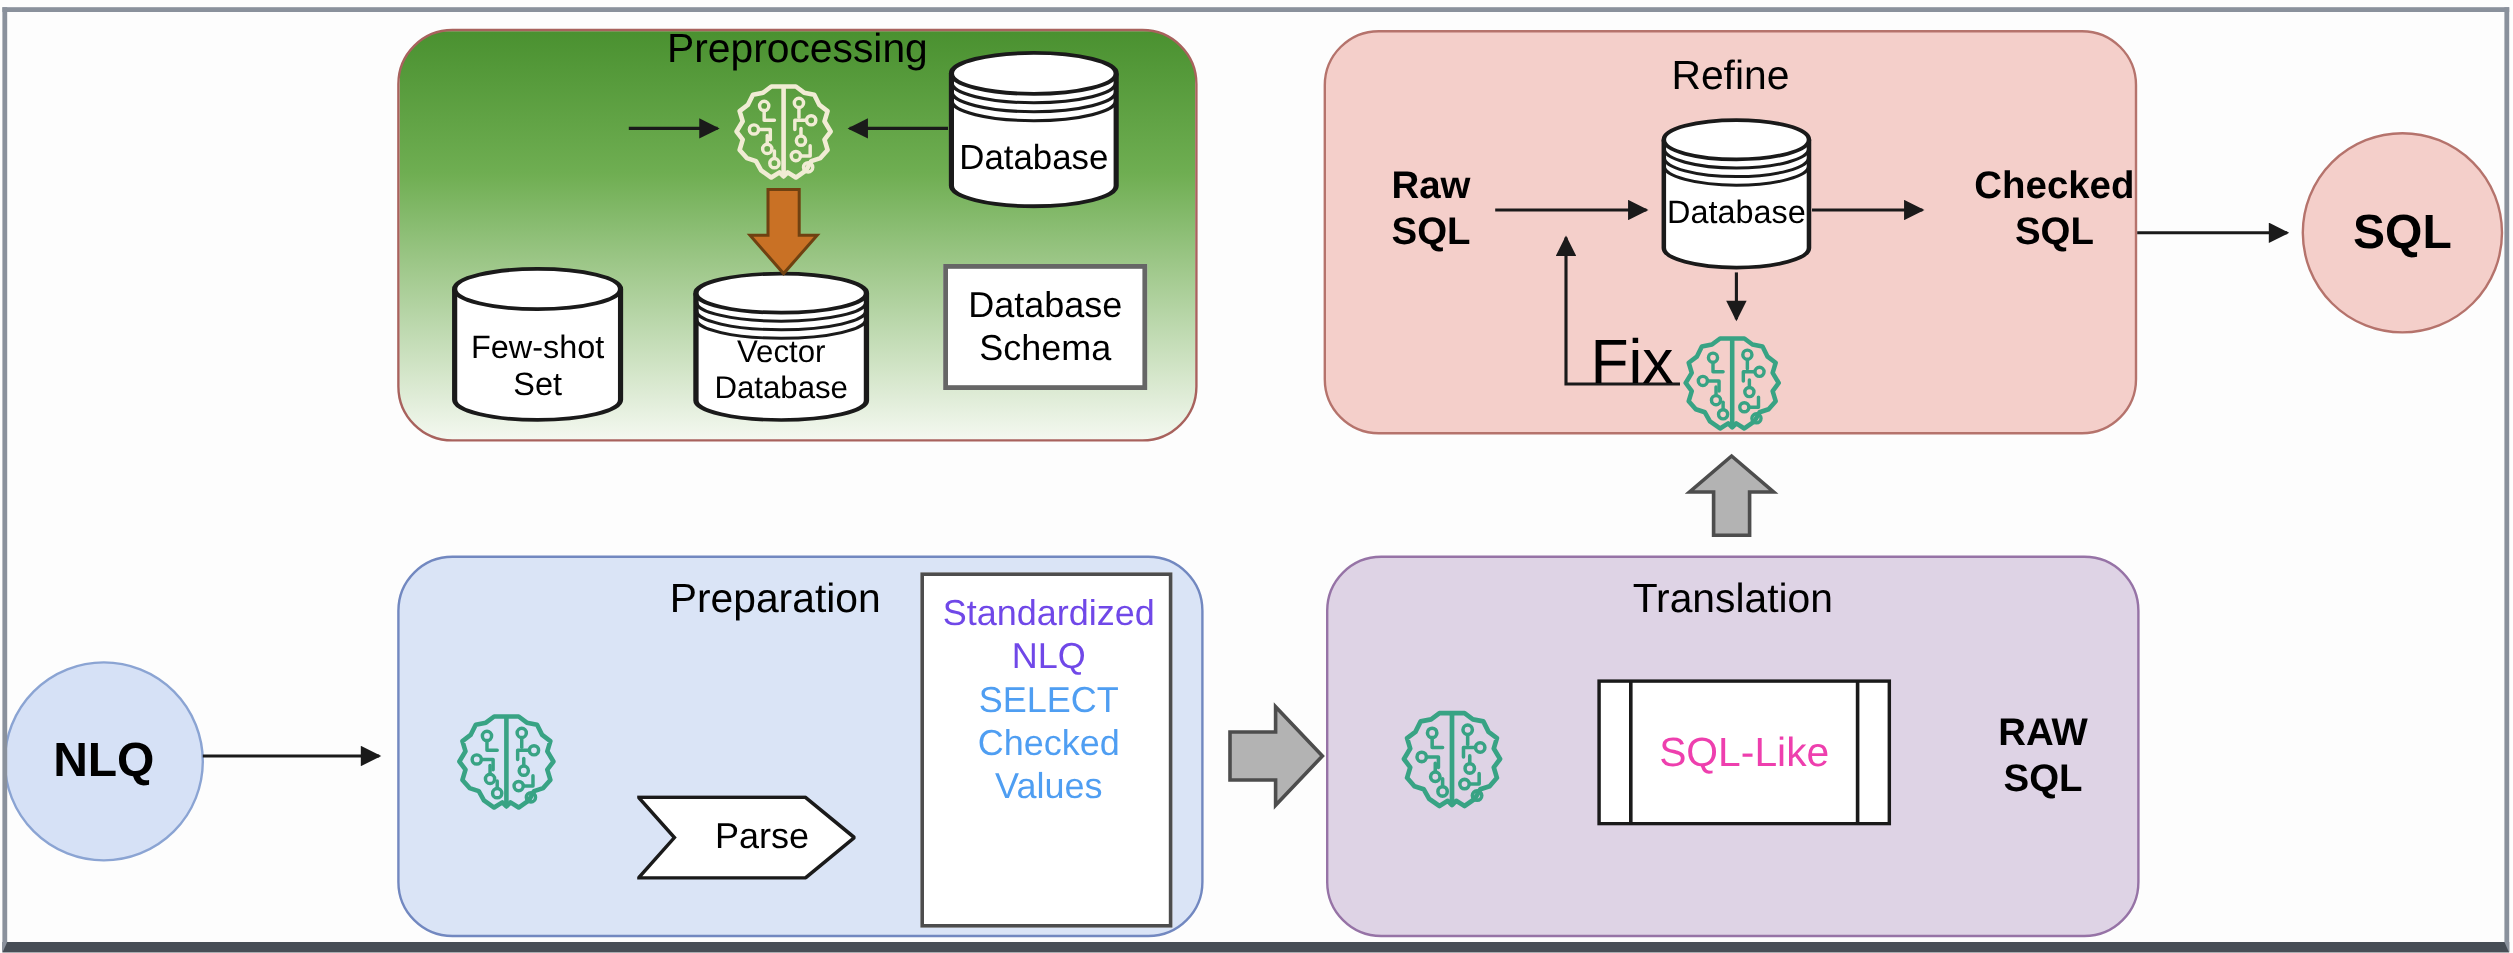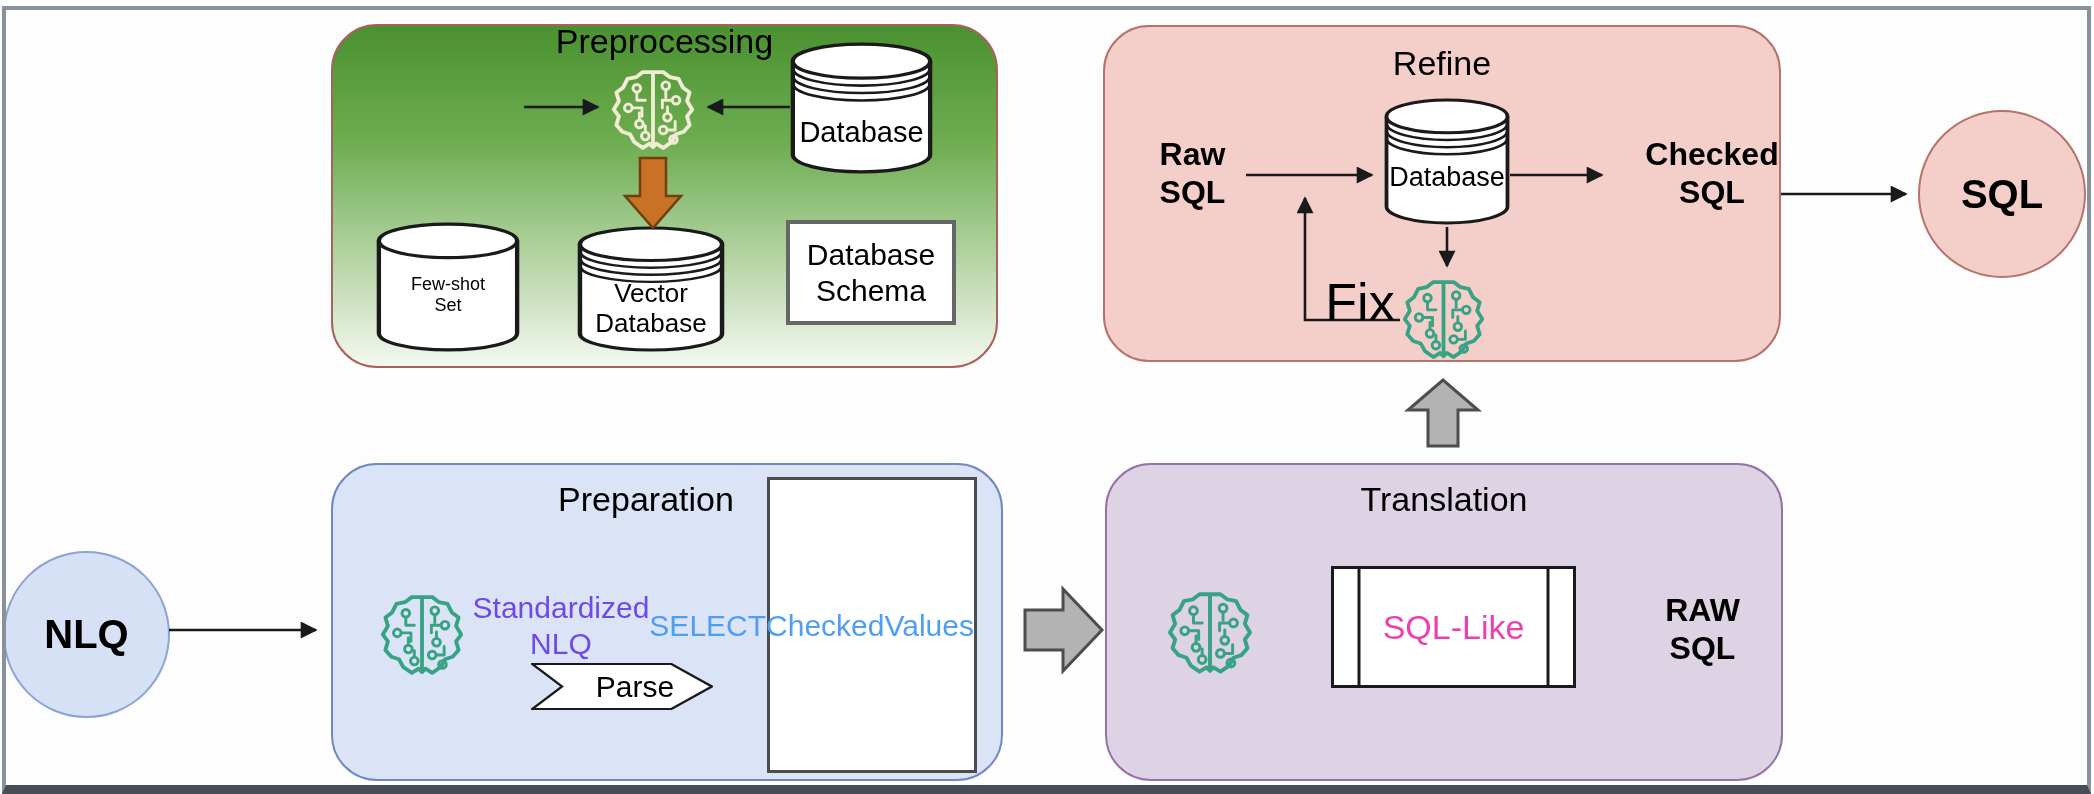--- a/index.html
+++ b/index.html
@@ -26,21 +26,21 @@
   .brain{position:absolute;z-index:6;}
   .brain svg{width:100%;height:100%;display:block;}
   .brain.green{color:var(--brain-green,#38a384);}
   .brain.cream{color:var(--brain-cream,#f1ecd4);}
   .chev{position:absolute;z-index:4;}
   .chev svg{position:absolute;inset:0;width:100%;height:100%;}
   .chev .clab{position:absolute;left:34px;right:8px;top:0;bottom:0;display:flex;align-items:center;justify-content:center;font-size:30px;z-index:7;}
   .schemabox{position:absolute;background:#fff;border:4px solid #666;display:flex;align-items:center;justify-content:center;
              font-size:30px;white-space:pre-line;text-align:center;line-height:1.2;z-index:4;box-sizing:border-box;}
   .listbox{position:absolute;background:#fff;border:3px solid #4d4d4d;box-sizing:border-box;z-index:4;
-           display:flex;flex-direction:row;justify-content:flex-end;align-items:center;padding:14px 0 12px 4px;
+           display:flex;flex-direction:column;justify-content:flex-start;align-items:center;padding:14px 0 12px 4px;
            font-size:30px;text-align:center;white-space:pre-line;line-height:1.2;}
   .li-purple{color:var(--text-purple,#7048e8);}
   .li-blue{color:var(--text-blue,#4f9ef2);}
   .proc{position:absolute;z-index:4;}
   .proc svg{position:absolute;inset:0;width:100%;height:100%;}
   .proc .plab{position:absolute;inset:0;display:flex;align-items:center;justify-content:center;
               font-size:34px;color:var(--text-magenta,#ee3fae);z-index:7;}
 </style>
 </head>
 <body>
@@ -124,21 +124,21 @@
       <path d="M2,39 A48,16 0 0 0 98,39" fill="none" stroke="#1a1a1a" stroke-width="2.4"></path>
     </svg>
     <div class="clabel" style="top:56%;">Database</div>
   </div>
 
   <div class="cyl" style="left:376px;top:222px;width:144px;height:130px;">
     <svg viewBox="0 0 100 124" preserveAspectRatio="none">
       <path d="M2,18 L2,106 A48,16 0 0 0 98,106 L98,18" fill="#fff" stroke="#1a1a1a" stroke-width="3"></path>
       <ellipse cx="50" cy="18" rx="48" ry="16" fill="#fff" stroke="#1a1a1a" stroke-width="3"></ellipse>
     </svg>
-    <div class="clabel" style="top:40%;font-size:18px;">Few-shot
+    <div class="clabel" style="top:40%;font-size:27px;">Few-shot
 Set</div>
   </div>
 
   <div class="cyl" style="left:577px;top:226px;width:148px;height:126px;">
     <svg viewBox="0 0 100 124" preserveAspectRatio="none">
       <path d="M2,18 L2,106 A48,16 0 0 0 98,106 L98,18" fill="#fff" stroke="#1a1a1a" stroke-width="3"></path>
       <ellipse cx="50" cy="18" rx="48" ry="16" fill="#fff" stroke="#1a1a1a" stroke-width="3"></ellipse>
       <path d="M2,25 A48,16 0 0 0 98,25" fill="none" stroke="#1a1a1a" stroke-width="2.4"></path>
       <path d="M2,32 A48,16 0 0 0 98,32" fill="none" stroke="#1a1a1a" stroke-width="2.4"></path>
       <path d="M2,39 A48,16 0 0 0 98,39" fill="none" stroke="#1a1a1a" stroke-width="2.4"></path>
@@ -184,21 +184,21 @@
     <span>SQL</span>
   </div>
 
   <div class="brain green" style="left:379px;top:592px;width:86px;height:92px;">
     <svg>
         <use href="#brain"></use>
       </svg>
   </div>
 
 
-  <div class="chev" style="left:531px;top:663px;width:182px;height:47px;">
+  <div class="chev" style="left:531px;top:663px;width:182px;height:70px;">
     <svg viewBox="0 0 182 56" preserveAspectRatio="none">
       <polygon points="1,1 140,1 181,28 140,55 1,55 31,28" fill="#fff" stroke="#1a1a1a" stroke-width="2.6"></polygon>
     </svg>
     <div class="clab">Parse</div>
   </div>
 
   <div class="listbox" style="left:767px;top:477px;width:210px;height:296px;">
     <div class="li-purple">Standardized
 NLQ</div>
     <div class="li-blue">SELECT</div>

